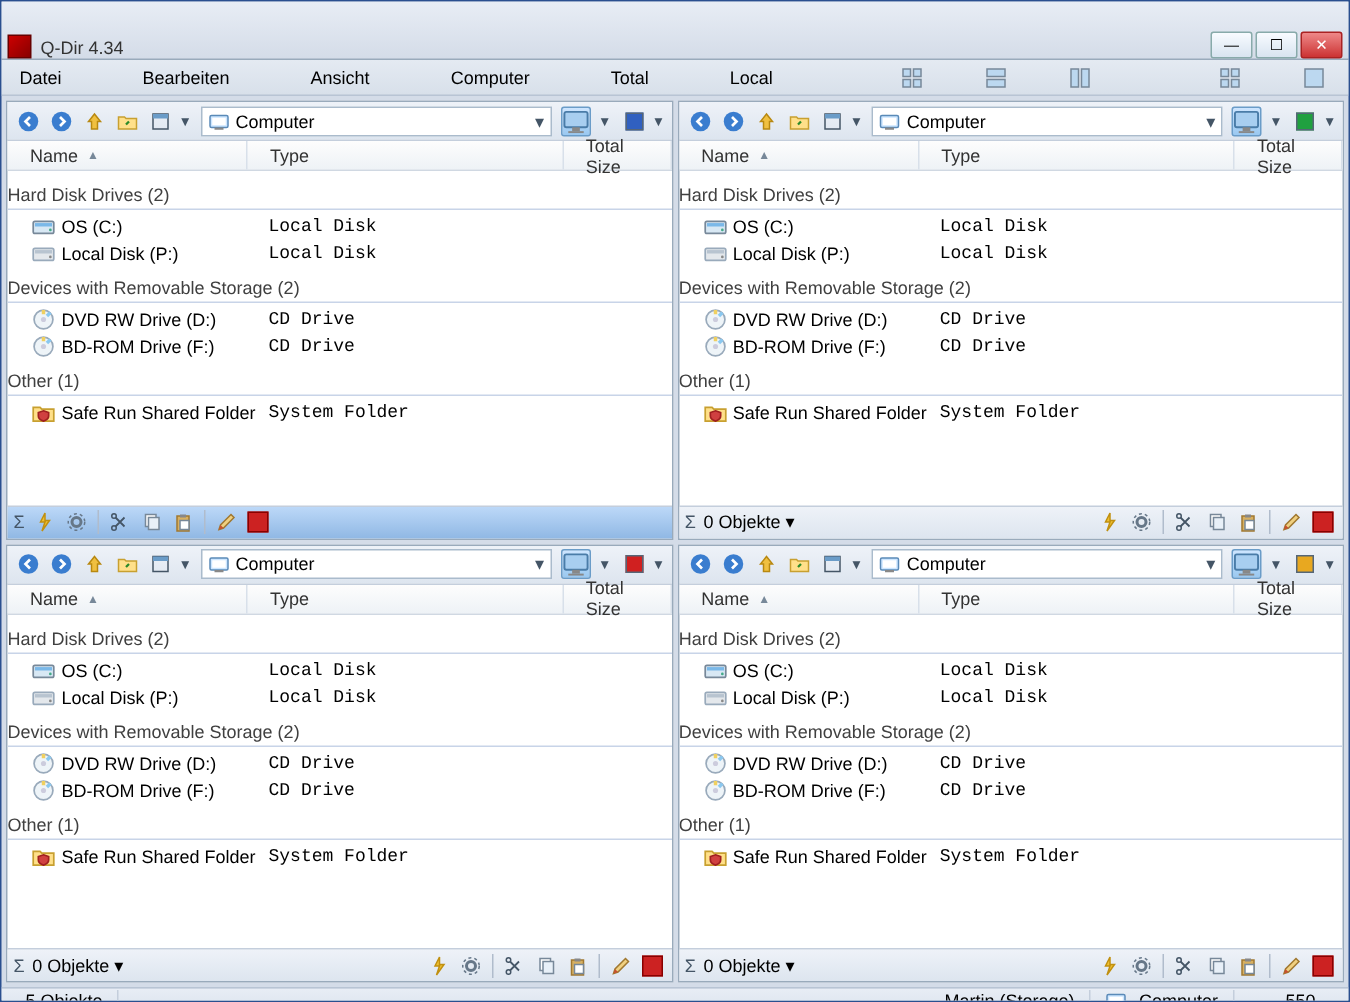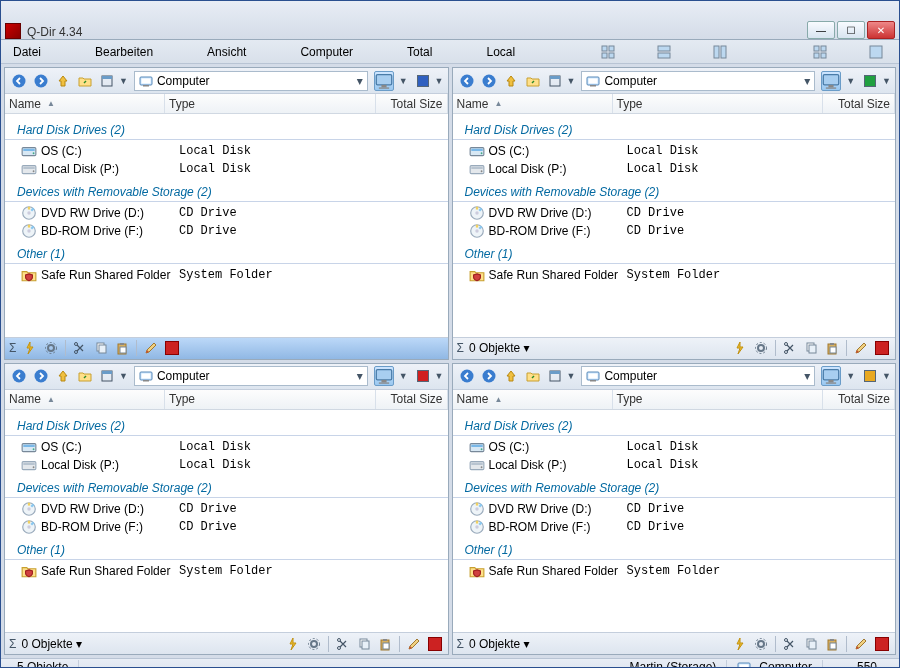--- a/index.html
+++ b/index.html
@@ -25,28 +25,28 @@
 .tbtn { width: 20px; height: 20px; display: flex; align-items: center; justify-content: center; cursor: default; border-radius: 2px; }
 .tbtn svg { width: 14px; height: 14px; }
 .addr { flex: 1; display: flex; align-items: center; background: #fff; border: 1px solid #abc; height: 20px; padding: 0 4px; margin: 0 4px; }
 .comp-icon { width: 14px; height: 14px; margin-right: 4px; }
 .addr-text { flex: 1; }
 .addr-dd { color: #456; }
 .viewdd { width: 20px; height: 20px; background: linear-gradient(#cde5ff,#9ac8f0); border: 1px solid #6a9cc8; display: flex; align-items: center; justify-content: center; border-radius: 2px; }
 .colordd { width: 20px; height: 20px; display: flex; align-items: center; justify-content: center; }
 
 .columns { height: 20px; background: linear-gradient(#fdfdfd,#eef2f6); border-bottom: 1px solid #d0d8e2; display: flex; }
-.col { border-right: 1px solid #d8e0ea; padding: 2px 4px; display: flex; align-items: center; color: #333; }
+.col { border-right: 1px solid #d8e0ea; padding: 2px 15px; display: flex; align-items: center; color: #333; }
 .col.name { width: 160px; }
 .col.type { flex: 1; }
 .col.size { width: 72px; justify-content: flex-end; }
 .col .sort { margin-left: 6px; color: #789; font-size: 8px; }
 
 .filelist { flex: 1; overflow: auto; padding: 2px 0; }
-.group-hdr { color: #0369a1; padding: 4px 12px 2px; border-bottom: 1px solid #c8d4e8; margin-bottom: 2px; margin-top: 3px; font-style: italic; }
+.group-hdr { color: #404040; padding: 4px 0 2px; border-bottom: 1px solid #c8d4e8; margin-bottom: 2px; margin-top: 3px; }
 .filerow { display: flex; padding: 1px 0 1px 16px; align-items: center; }
 .fileicon { width: 16px; height: 16px; margin-right: 4px; flex-shrink: 0; }
 .filename { width: 138px; }
 .filetype { flex: 1; font-family: Liberation Mono, monospace; }
 
 .pane-status { height: 22px; background: linear-gradient(#eef2f8,#dde5ef); border-top: 1px solid #c4cedc; display: flex; align-items: center; padding: 0 4px; gap: 3px; }
 .pane.selected .pane-status { background: linear-gradient(#bcd8f8,#90b8e4); }
 .sigma { color: #456; margin-right: 2px; }
 .obj-count { flex: 1; }
 .sbtn { width: 18px; height: 18px; display: flex; align-items: center; justify-content: center; }

